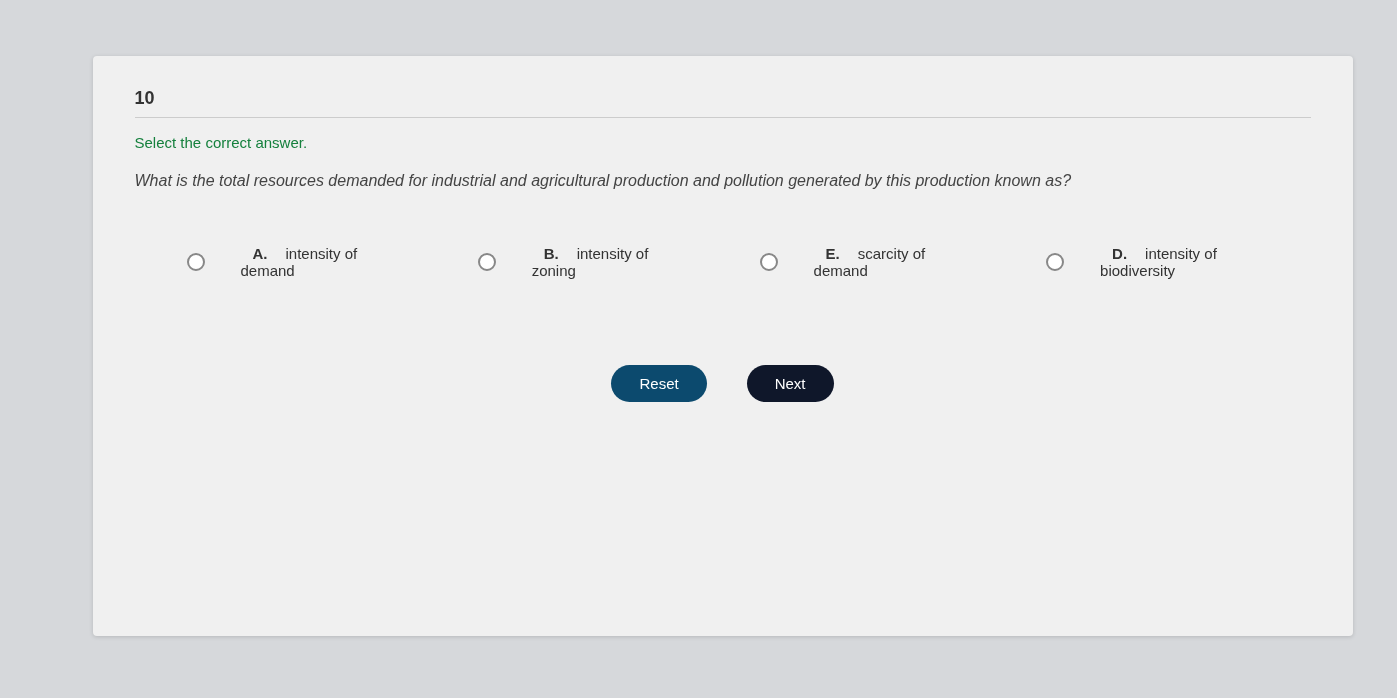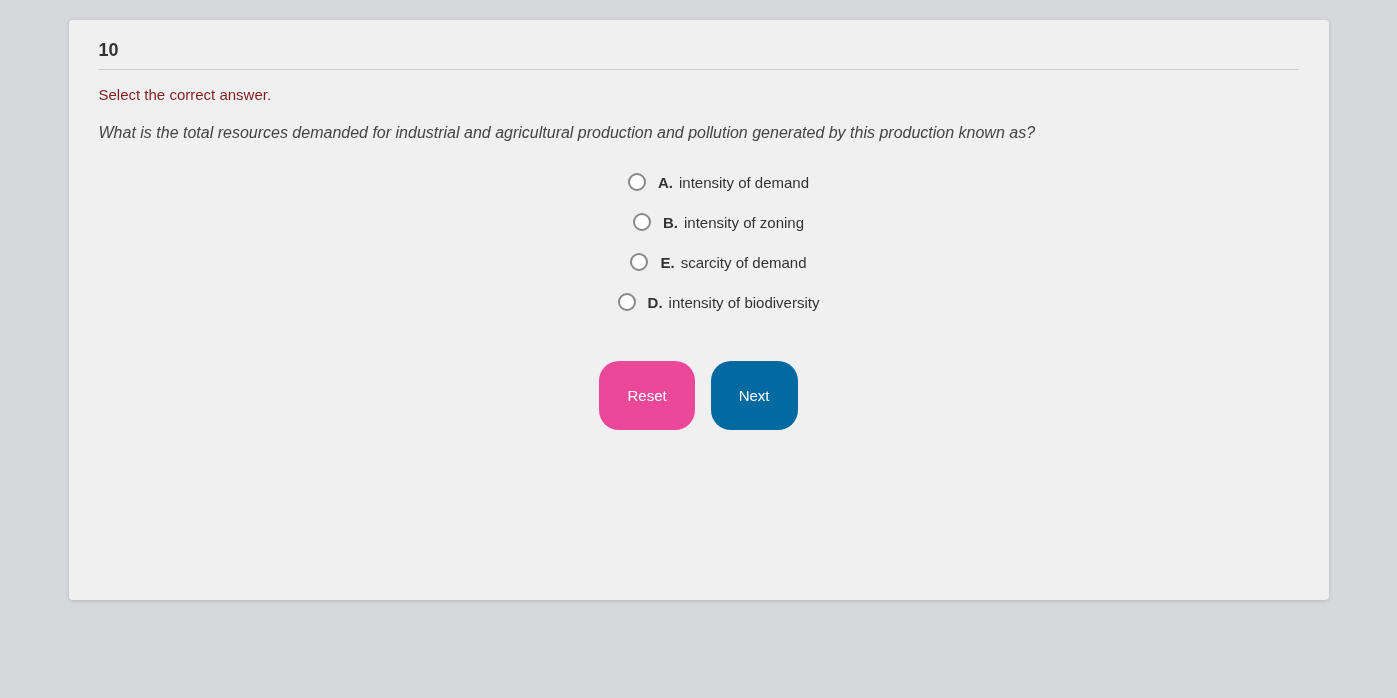--- a/index.html
+++ b/index.html
@@ -1,16 +1,16 @@
 <!DOCTYPE html>
 <html><head>
   <meta charset="utf-8">
   <style>
     * {
-      margin: 0;
+      margin: 12px;
       padding: 0;
       box-sizing: border-box;
     }
 
     body {
       width: 1397px;
       height: 698px;
       background: #d6d8db;
       font-family: Arial, sans-serif;
       display: flex;
@@ -33,35 +33,35 @@
       font-size: 18px;
       font-weight: bold;
       color: #333;
       margin-bottom: 16px;
       border-bottom: 1px solid #ccc;
       padding-bottom: 8px;
     }
 
     .instruction {
       font-size: 15px;
-      color: #7f1d1d;
+      color: #15803d;
       margin-bottom: 18px;
     }
 
     .question-text {
       font-size: 16px;
       color: #444;
       margin-bottom: 28px;
       line-height: 1.5;
       font-style: italic;
     }
 
     .options {
       display: flex;
-      flex-direction: column;
+      flex-direction: row;
       gap: 22px;
       margin-left: 40px;
       align-items: center;
     }
 
     .option {
       display: flex;
       align-items: center;
       gap: 12px;
       cursor: pointer;
@@ -97,36 +97,36 @@
     }
 
     .buttons {
       display: flex;
       justify-content: center;
       gap: 16px;
       margin-top: 50px;
     }
 
     .btn-reset {
-      background: #ec4899;
+      background: #0c4a6e;
       color: white;
       border: none;
       border-radius: 20px;
       padding: 10px 28px;
       font-size: 15px;
       cursor: pointer;
       font-weight: 500;
     }
 
     .btn-next {
-      background: #0369a1;
+      background: #0f172a;
       color: white;
       border: none;
       border-radius: 20px;
-      padding: 26px 28px;
+      padding: 10px 28px;
       font-size: 15px;
       cursor: pointer;
       font-weight: 500;
     }
   </style>
 </head>
 <body>
 
 <div class="card">
   <div class="question-number">10</div>

